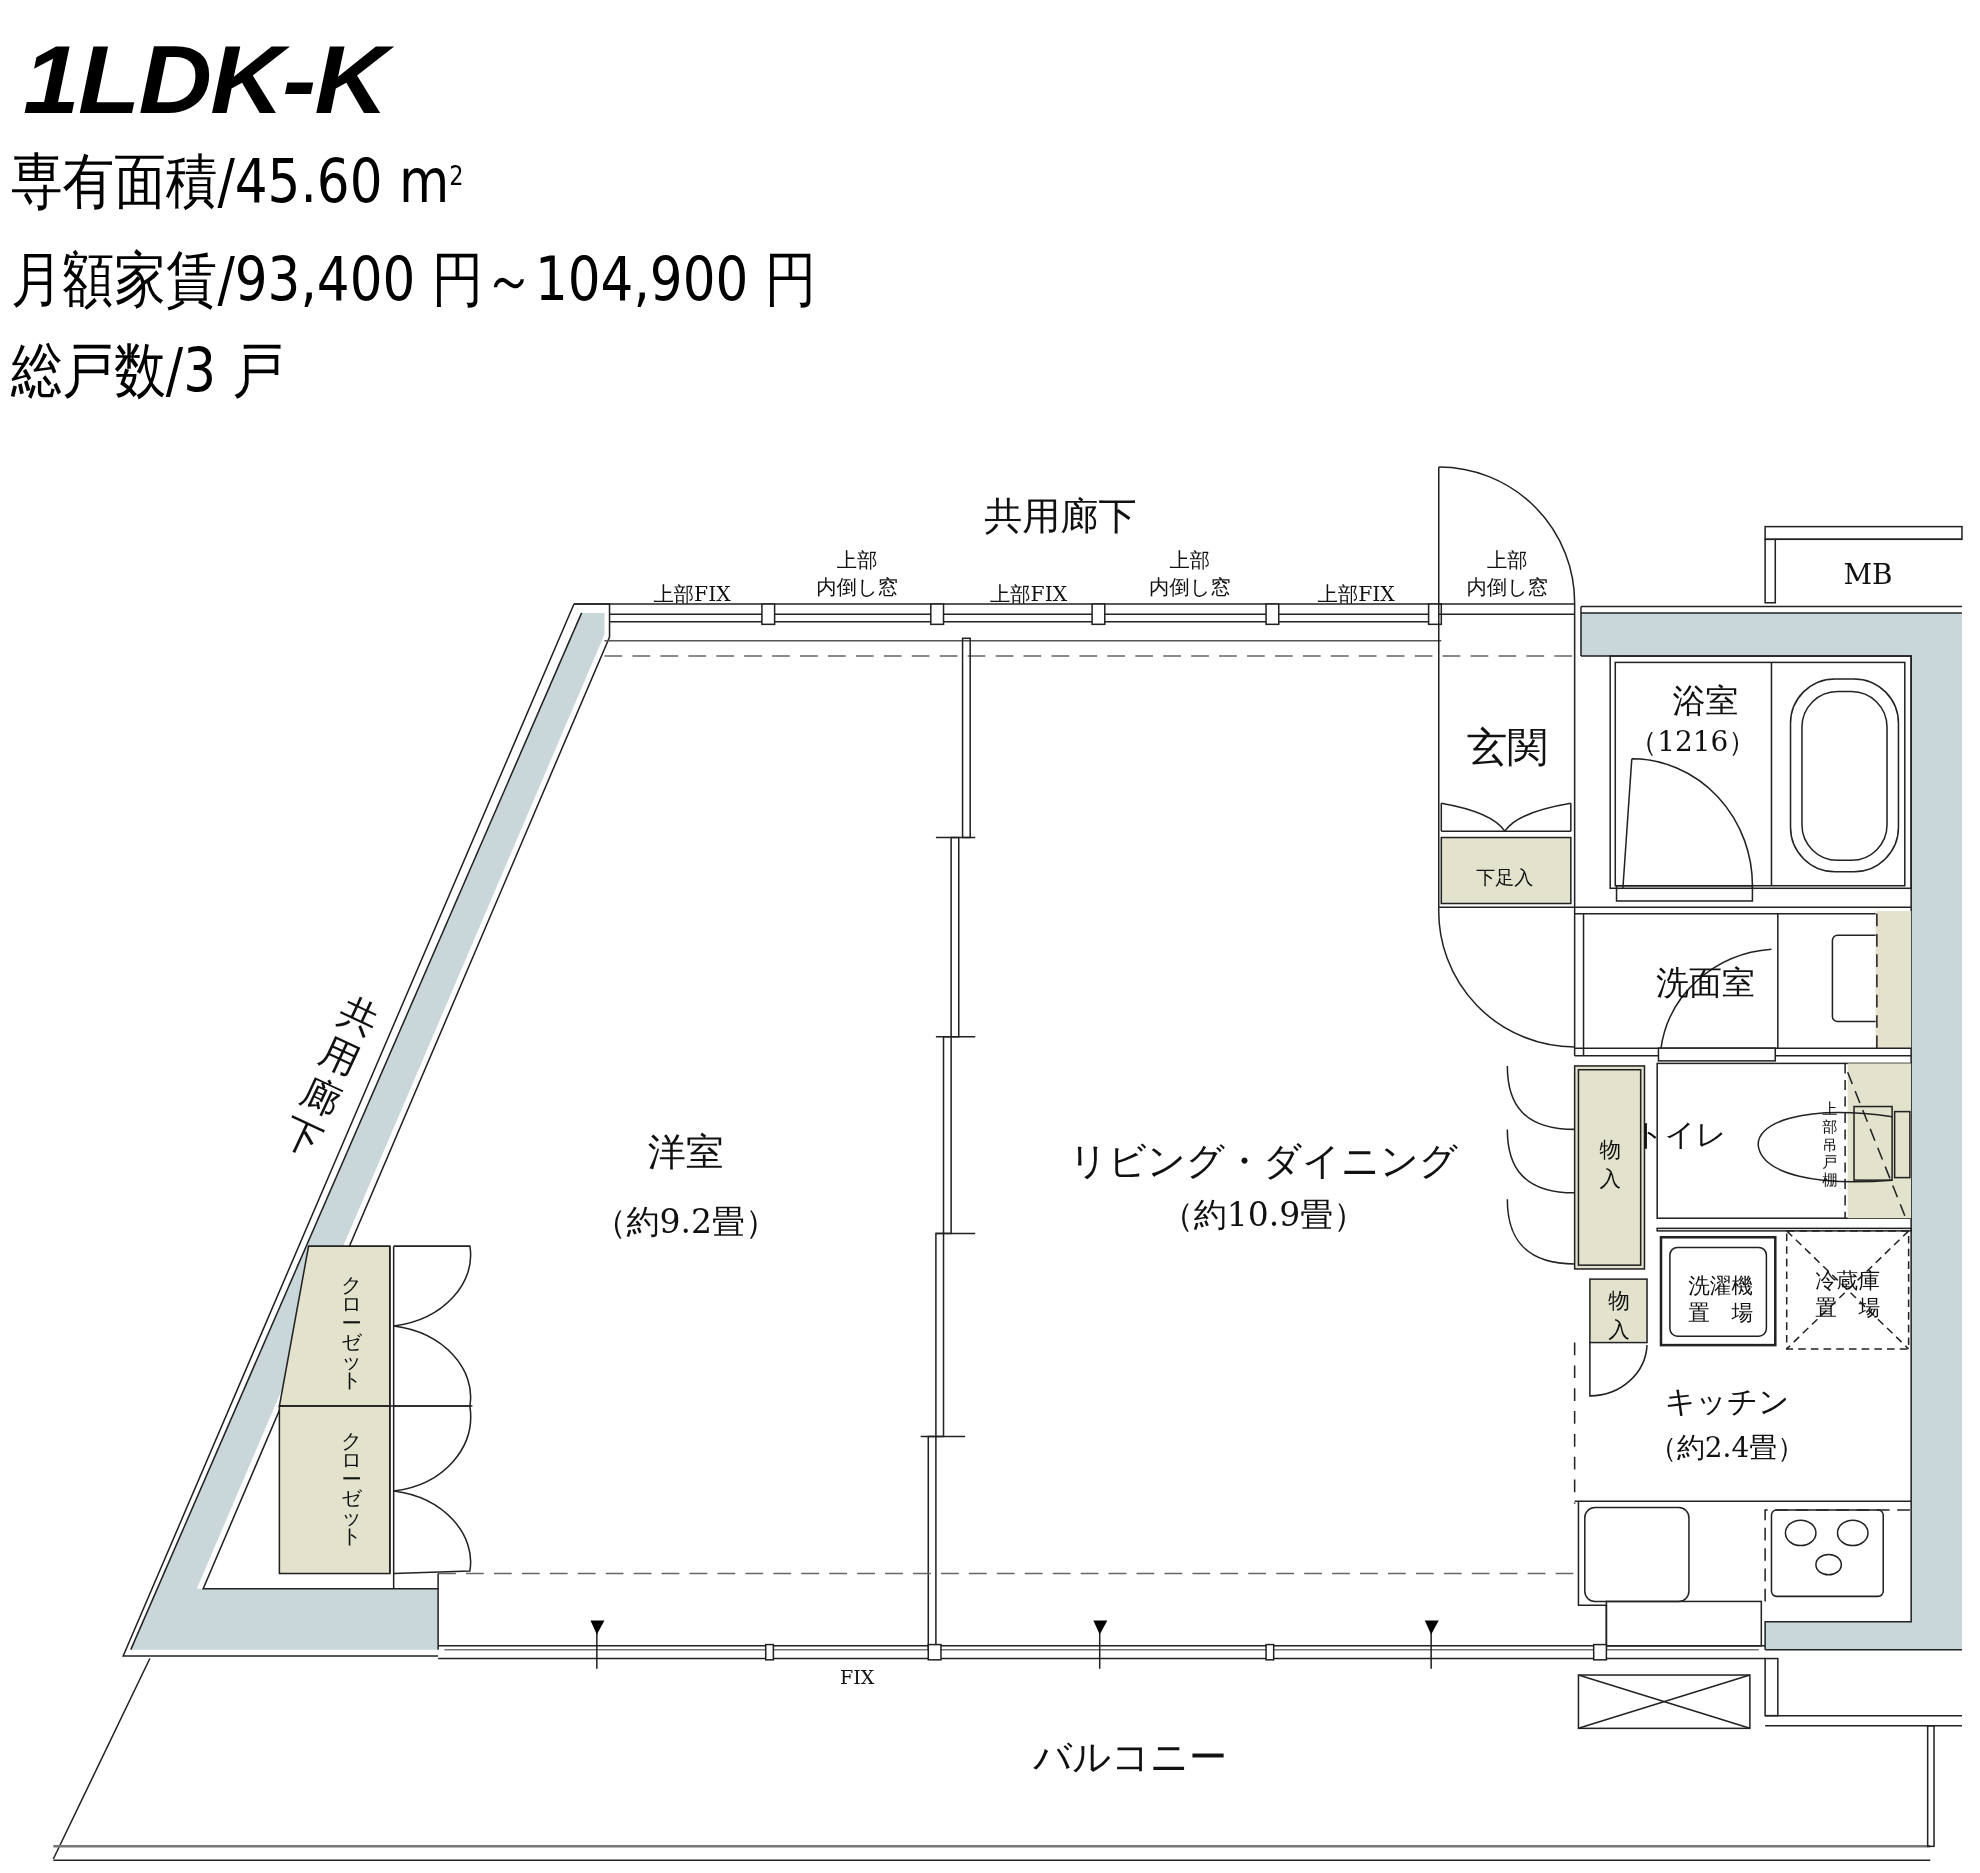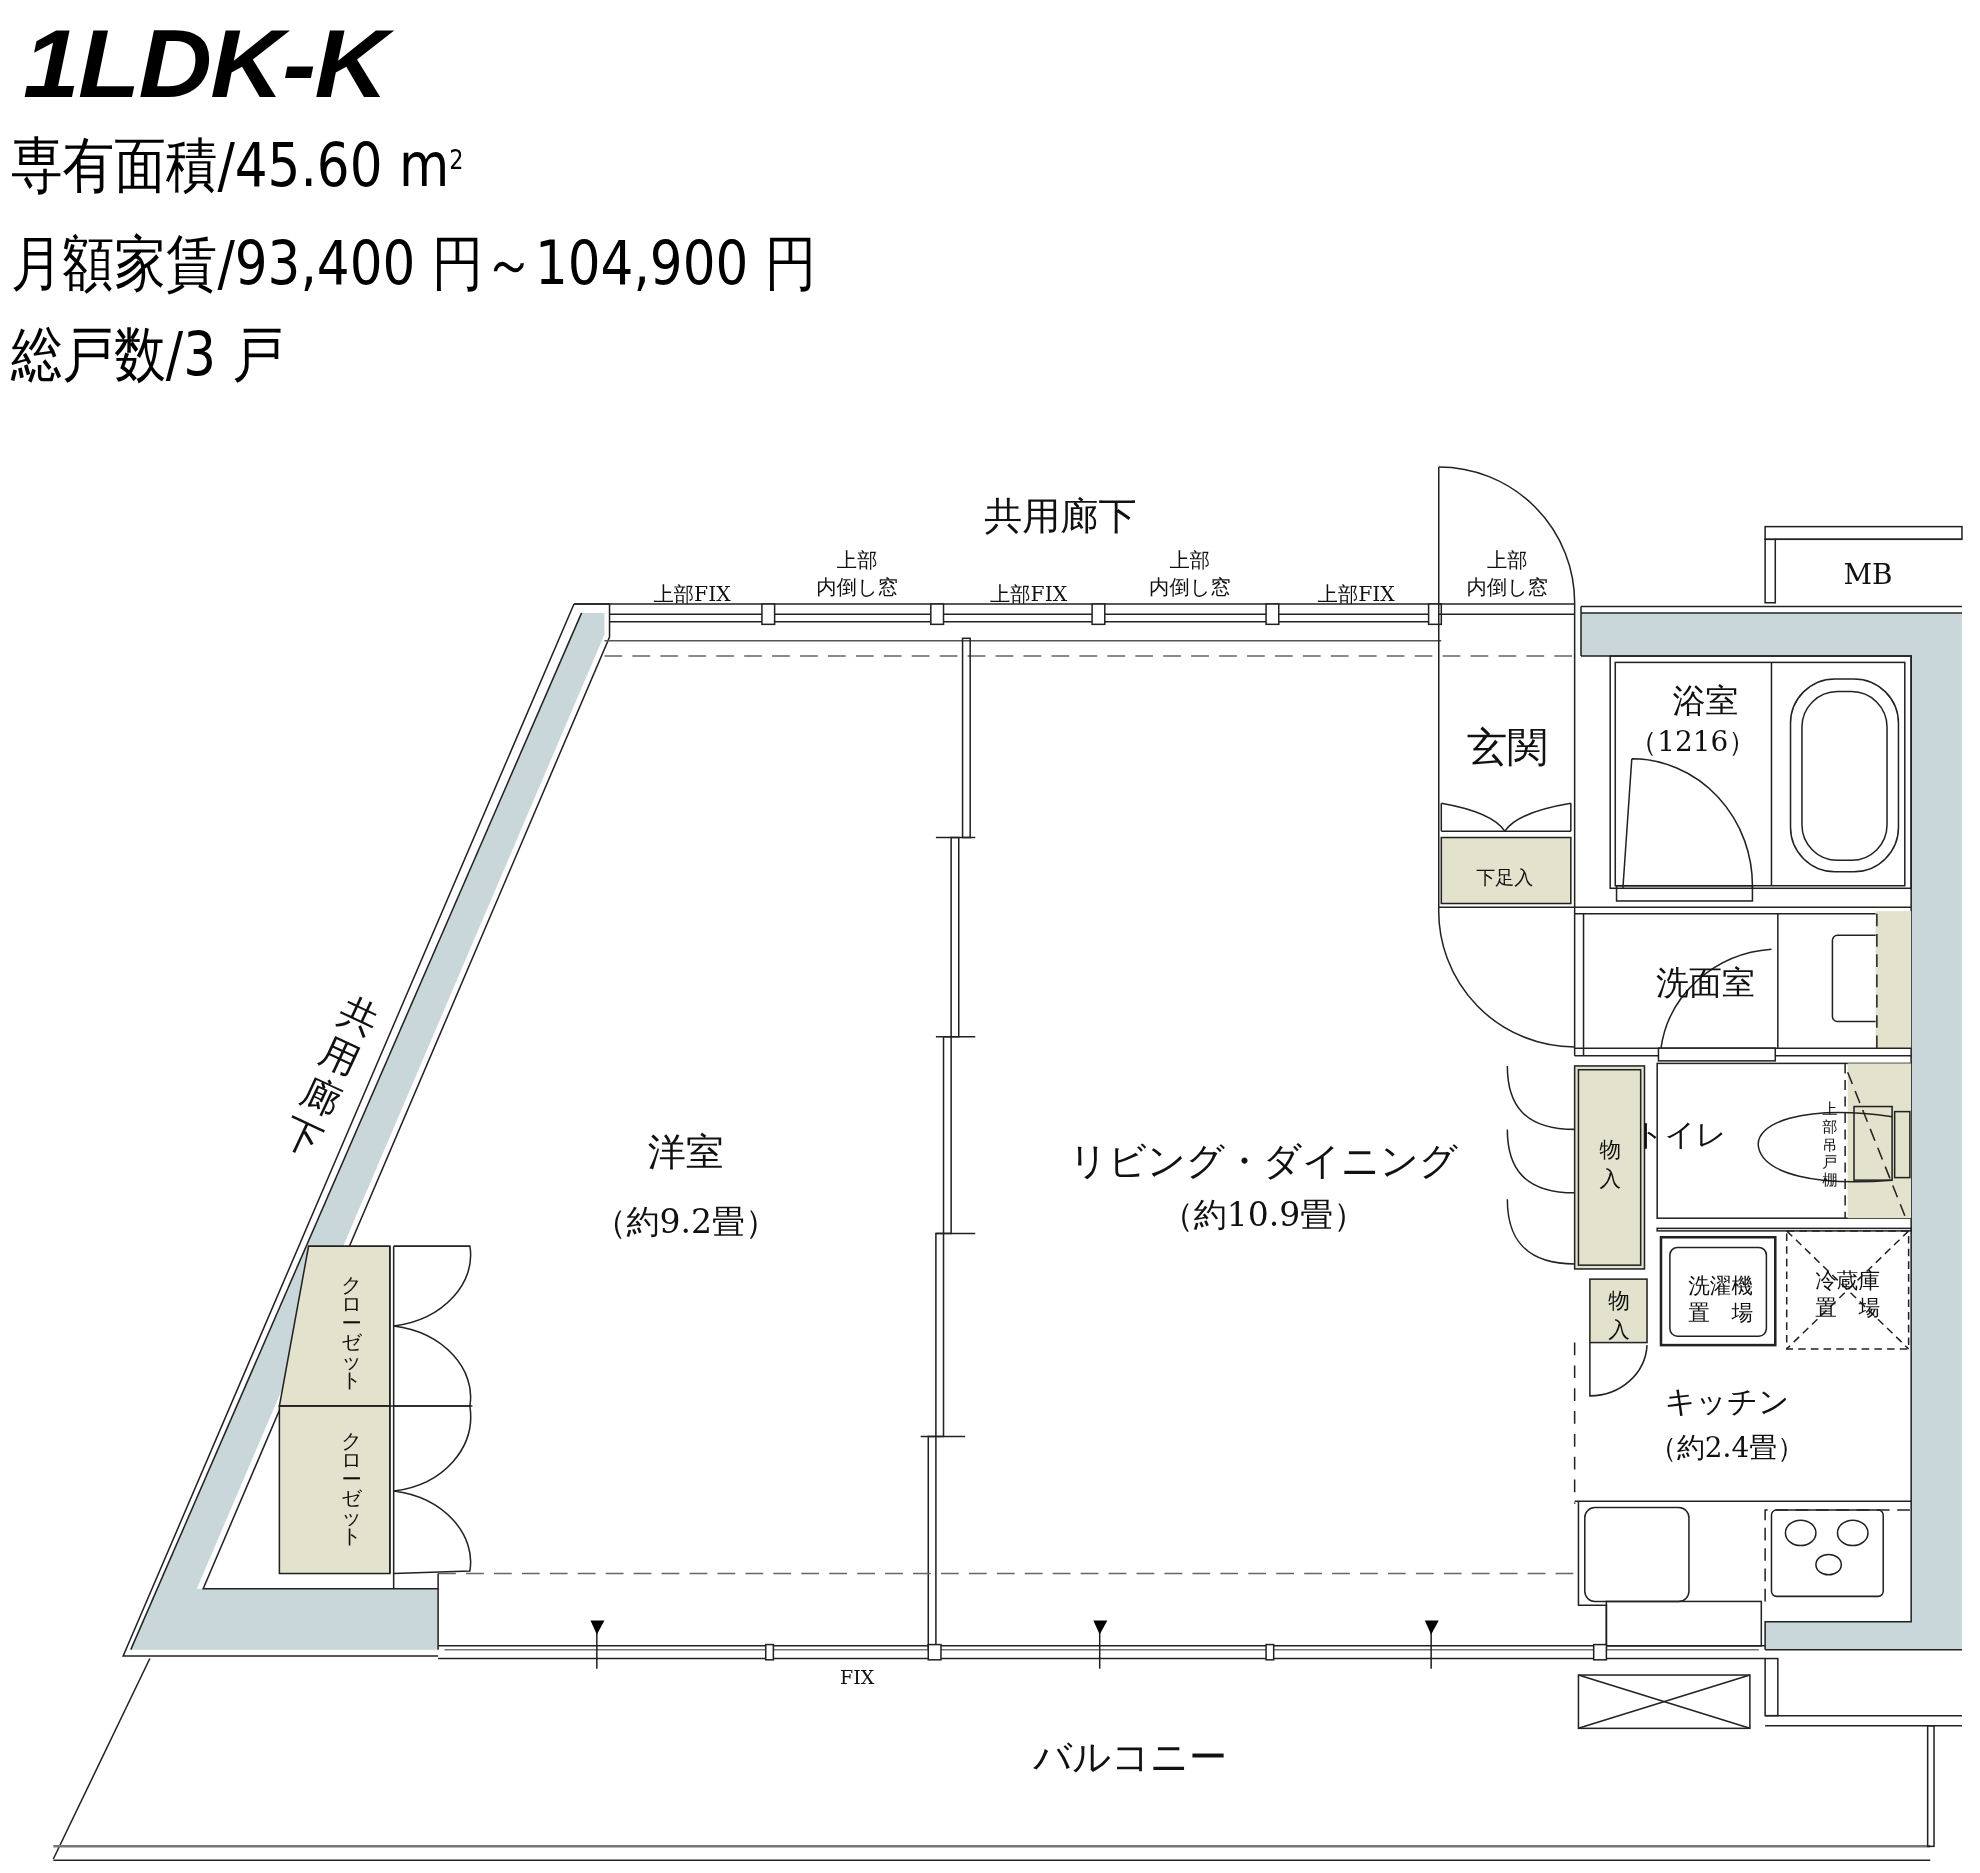--- a/index.html
+++ b/index.html
@@ -1,17 +1,17 @@
 <!DOCTYPE html>
 <html style="font-size:13px"><head>
 <meta charset="utf-8">
 <style>
   html, body { margin:0; padding:0; background:#ffffff; }
   body { width:1981px; height:1873px; position:relative; overflow:hidden; font-family:"DejaVu Sans", sans-serif; }
-  #header { position:absolute; left:0; top:0; width:1937px; height:419px;text-align:right; }
+  #header { position:absolute; left:0; top:16px; width:1937px; height:419px;text-align:right; }
   .title {
     position:absolute; left:22.6px; top:14.5px;
     font-family:"Liberation Sans", sans-serif; font-weight:bold; font-style:italic;
     font-size:97px; line-height:97px; letter-spacing:-1.6px; color:#000;
     transform:scaleX(1.05); transform-origin:left top;
   }
   .info {
     position:absolute; left:11.3px;
     font-family:"DejaVu Sans", sans-serif; font-size:60px; line-height:64px; color:#000;
     transform:scaleX(0.86); transform-origin:left top; white-space:nowrap;

